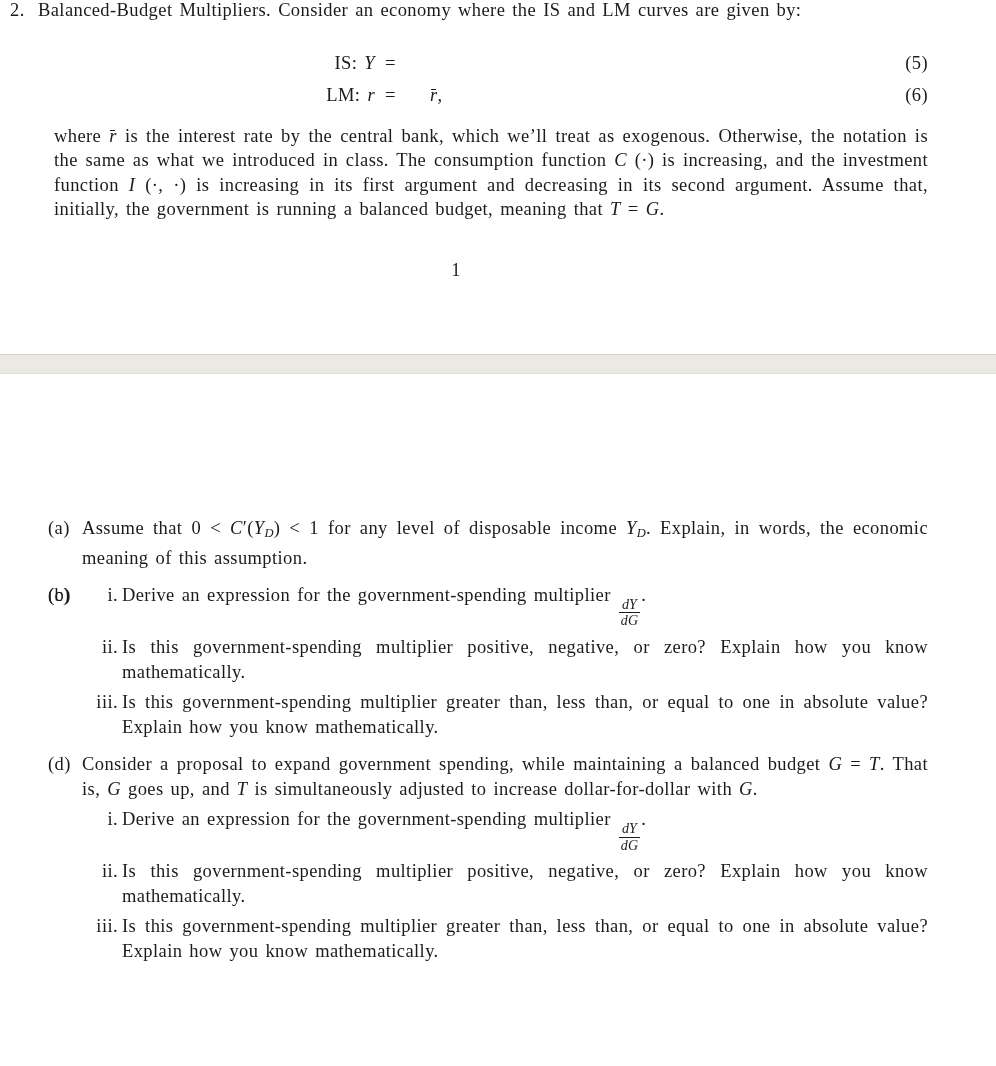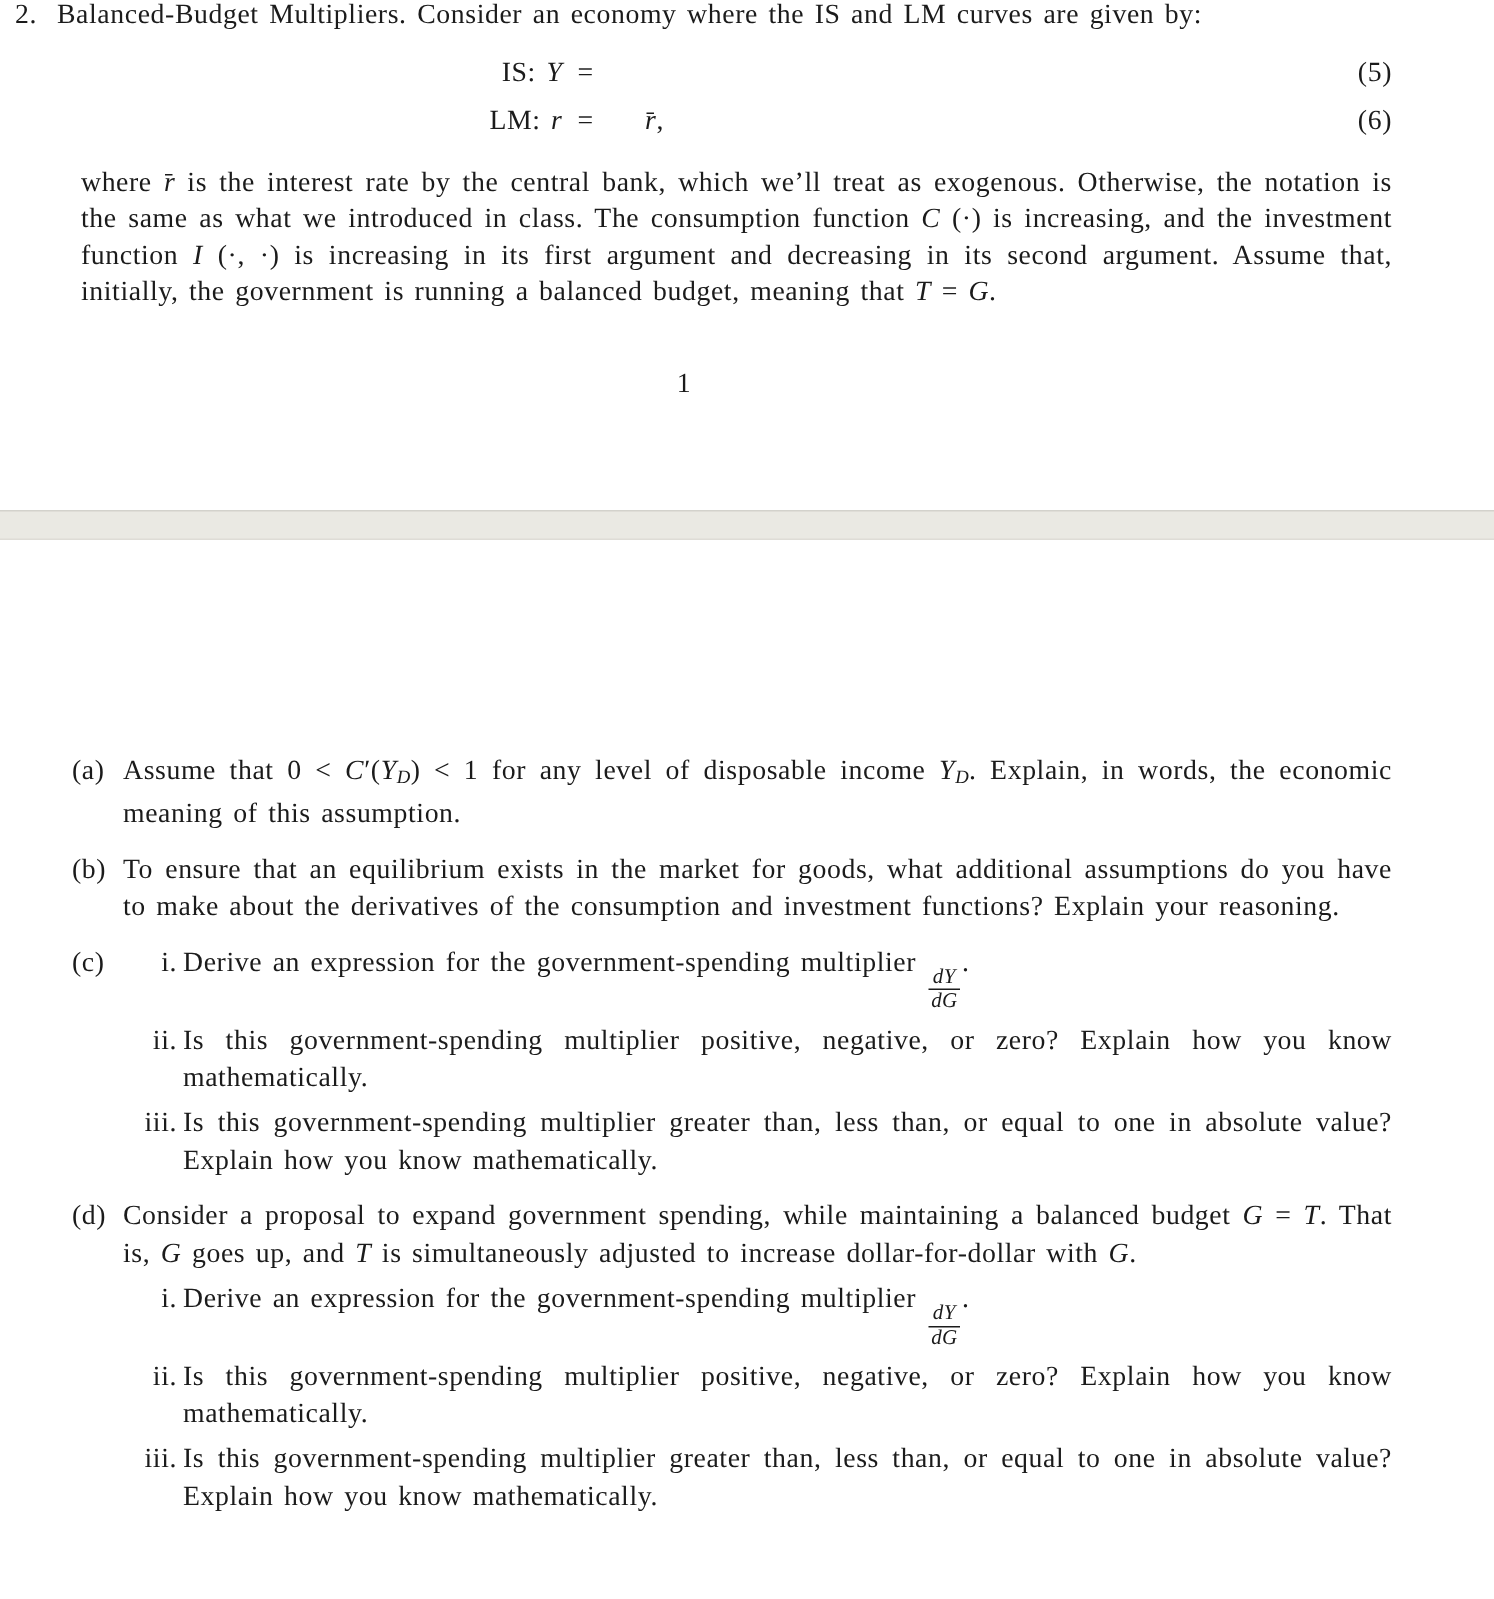--- a/index.html
+++ b/index.html
@@ -13,21 +13,21 @@
   .doc{
     position:relative;width:996px;height:1066px;
     font-family:"Liberation Serif","DejaVu Serif",serif;
     font-size:18.5px;line-height:24.5px;color:var(--text);
     letter-spacing:0.4px;word-spacing:2px;
   }
   .content{margin-left:38px;margin-right:68px;text-align:justify;}
   .title-line{margin:-2px 0 0 0;text-indent:-28px;white-space:nowrap;}
   .prob-num{display:inline-block;width:28px;text-indent:0;}
   .prob-title{font-weight:normal;}
-  .eq-block{margin-top:10px;}
+  .eq-block{margin-top:24px;}
   .eq-row{position:relative;height:32px;line-height:32px;}
   .eq-lhs{position:absolute;right:553px;white-space:nowrap;}
   .eq-rel{position:absolute;left:347px;}
   .eq-rhs{position:absolute;left:392px;white-space:nowrap;}
   .eq-num{position:absolute;right:0;}
   .intro{margin:13px 0 0 16px;}
   .pageno{margin-top:36px;text-align:center;transform:translateX(-27px);}
   .separator{height:20px;background:var(--separator-band);
     border-top:1px solid var(--separator-border);border-bottom:1px solid #dedcd6;
     margin-top:72px;}
@@ -89,21 +89,20 @@
   <div class="content items-wrap">
     <ol class="items">
 
       <li>
         <span class="marker">(a)</span>
         <span class="itext"><span>Assume that 0 &lt; </span><span class="seg-i">C</span><span>′(</span><span class="seg-i">Y</span><span class="seg-isub">D</span><span>) &lt; 1 for any level of disposable income </span><span class="seg-i">Y</span><span class="seg-isub">D</span><span>. Explain, in words, the economic meaning of this assumption.</span></span>
       </li>
 
       <li>
         <span class="marker">(b)</span>
-        <span class="itext"><span>To ensure that an equilibrium exists in the market for goods, what additional assumptions do you have to make about the derivatives of the consumption and investment functions? Explain your reasoning.</span></span>
       </li>
 
       <li>
         <span class="marker">(c)</span>
         <ol class="subitems">
           <li>
             <span class="smarker">i.</span>
             <span class="itext"><span>Derive an expression for the government-spending multiplier </span><span class="frac">
                   <span class="num">dY</span>
                   <span class="den">dG</span>

